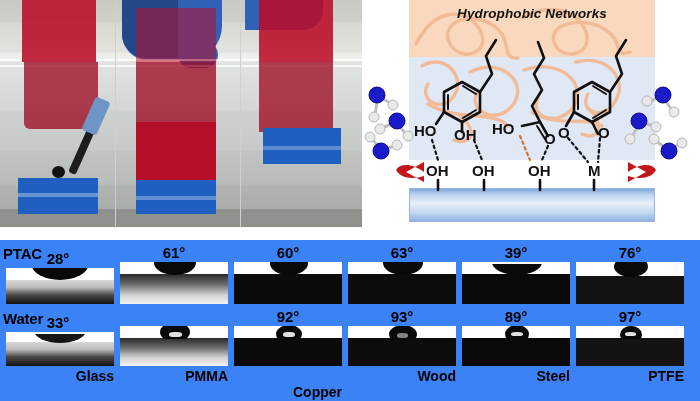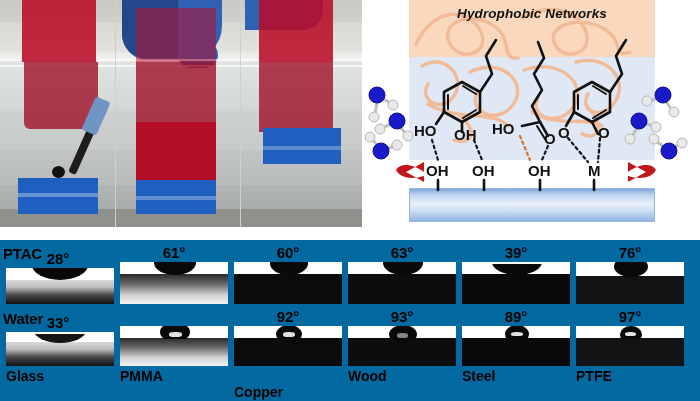--- a/index.html
+++ b/index.html
@@ -48,29 +48,29 @@
   #band-label-hydrophobic{position:absolute;left:47px;top:6px;width:246px;text-align:center;
     font-style:italic;font-weight:bold;font-size:13.5px;color:#111;letter-spacing:.1px;z-index:7;}
   #substrate-bar{position:absolute;left:47px;top:188px;width:246px;height:34px;
     background:linear-gradient(to bottom,#7fa9dd 0%,#bcd3ee 18%,#e9f0fa 45%,#c6daf1 72%,#8fb4e2 100%);
     border:1px solid #9ab6df;box-sizing:border-box;}
   #substrate-label{position:absolute;left:47px;top:196px;width:246px;text-align:center;
     font-style:italic;font-weight:bold;font-size:13.5px;color:#111;}
   .svg-layer{position:absolute;inset:0;}
 
   
-  #ca-panel{position:absolute;left:0;top:240px;width:700px;height:161px;background:#0369a1;}
+  #ca-panel{position:absolute;left:0;top:240px;width:700px;height:161px;background:#3b82f6;}
   .row-label{position:absolute;font-weight:bold;font-size:15px;color:#000;letter-spacing:-.2px;}
   #label-ptac{left:3px;top:246px;}
   #label-water{left:3px;top:310px;}
 
   .ca-col{position:absolute;width:108px;}
   .ca-cell{position:absolute;left:0;width:108px;overflow:hidden;background:#fff;}
   .ca-angle{position:absolute;width:108px;text-align:center;font-weight:bold;font-size:15px;color:#000;}
-  .ca-mat{position:absolute;width:108px;text-align:left;font-weight:bold;font-size:14px;color:#000;}
+  .ca-mat{position:absolute;width:108px;text-align:right;font-weight:bold;font-size:14px;color:#000;}
 
   
   .slab{position:absolute;left:0;width:108px;bottom:0;}
   .slab-glass{background:linear-gradient(to bottom,#d8d8d8 0%,#bdbdbd 30%,#4a4a4a 62%,#111 100%);}
   .slab-pmma{background:linear-gradient(to bottom,#2a2a2a 0%,#6a6a6a 34%,#d2d2d2 70%,#f3f3f3 100%);}
   .slab-dark{background:#0b0b0b;}
   .slab-wood{background:#0d0d0d;}
   .slab-steel{background:#090909;}
   .slab-ptfe{background:#131313;}
 

